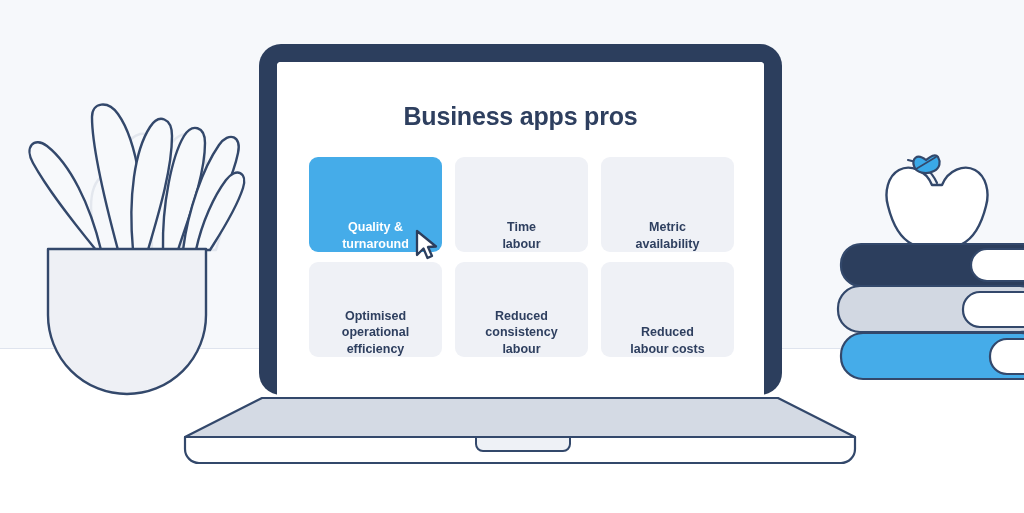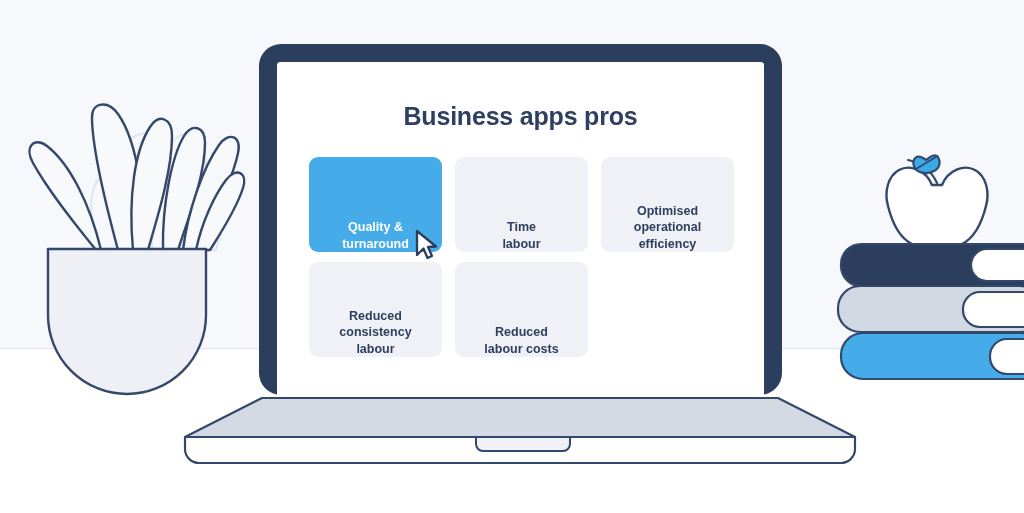--- a/index.html
+++ b/index.html
@@ -177,20 +177,26 @@
         </span>
       </div>
       <div class="pro-card">
         <span>
           <span>Time</span><br>
           <span>labour</span>
         </span>
       </div>
       <div class="pro-card">
         <span>
+          <span>Metric</span><br>
+          <span>availability</span>
+        </span>
+      </div>
+      <div class="pro-card">
+        <span>
           <span>Optimised</span><br>
           <span>operational</span><br>
           <span>efficiency</span>
         </span>
       </div>
       <div class="pro-card">
         <span>
           <span>Reduced</span><br>
           <span>consistency</span><br>
           <span>labour</span>

